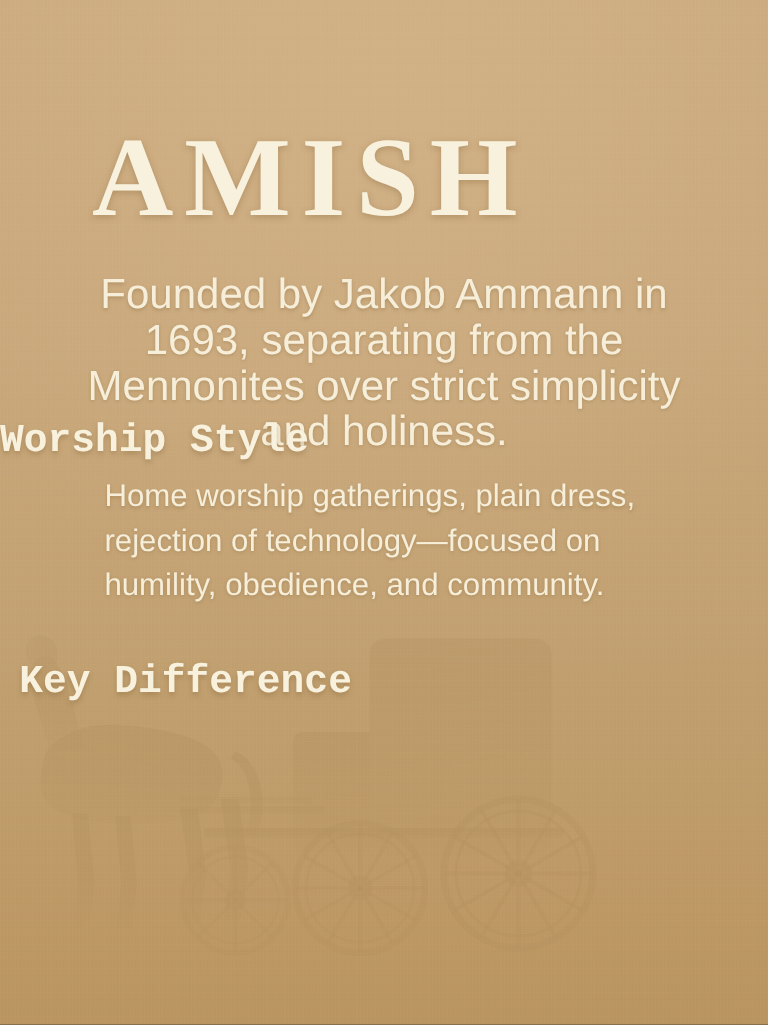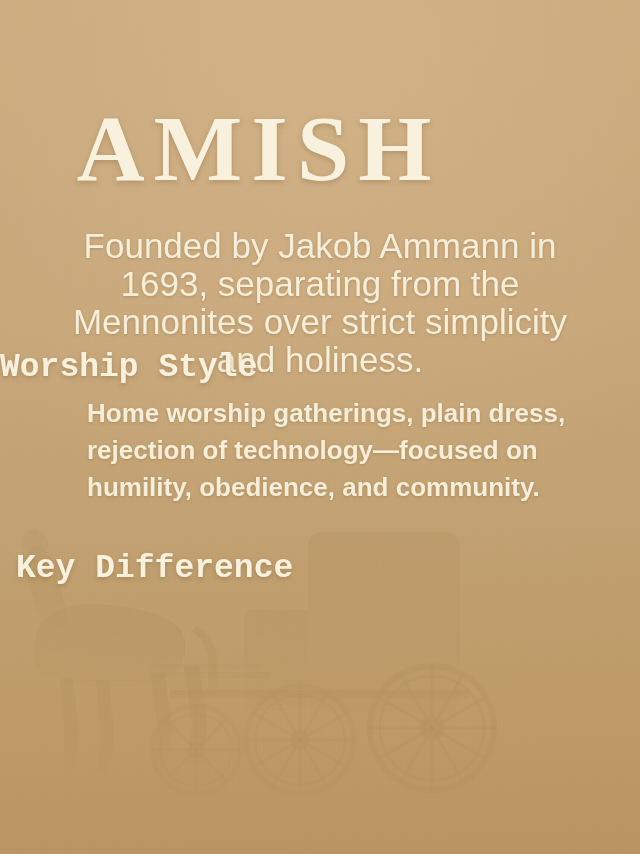--- a/index.html
+++ b/index.html
@@ -102,21 +102,21 @@
 
   .section-body {
     margin: 0 auto;
     width: 506px;
     text-align: left;
     font-size: 26px;
     line-height: 37px;
     color: #f6eed9;
     text-shadow: 0 1px 3px rgba(120,88,44,0.30);
   }
-  #body-worship { padding-left: 20px; width: 486px; font-weight: bold; }
+  #body-worship { padding-left: 20px; width: 486px; }
   #body-keydiff { padding-left: 22px; width: 484px; }
 </style>
 </head>
 <body>
 
 <div id="poster">
 
   <div id="buggy-art">
     <svg viewBox="0 0 640 340" xmlns="http://www.w3.org/2000/svg">
       <defs>

